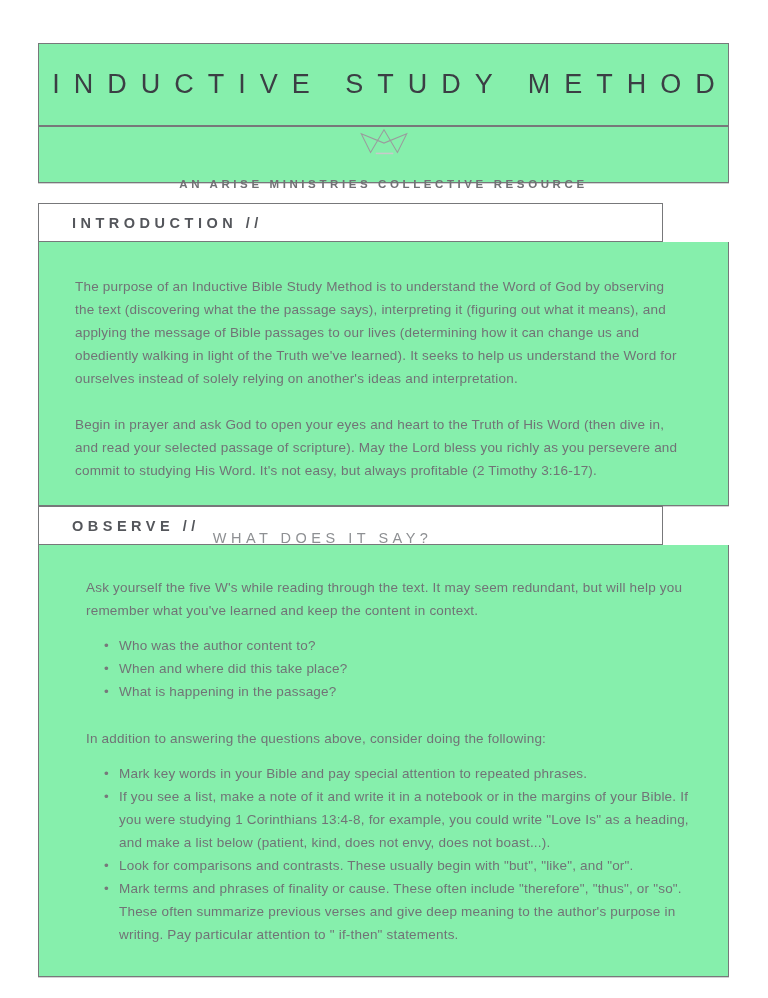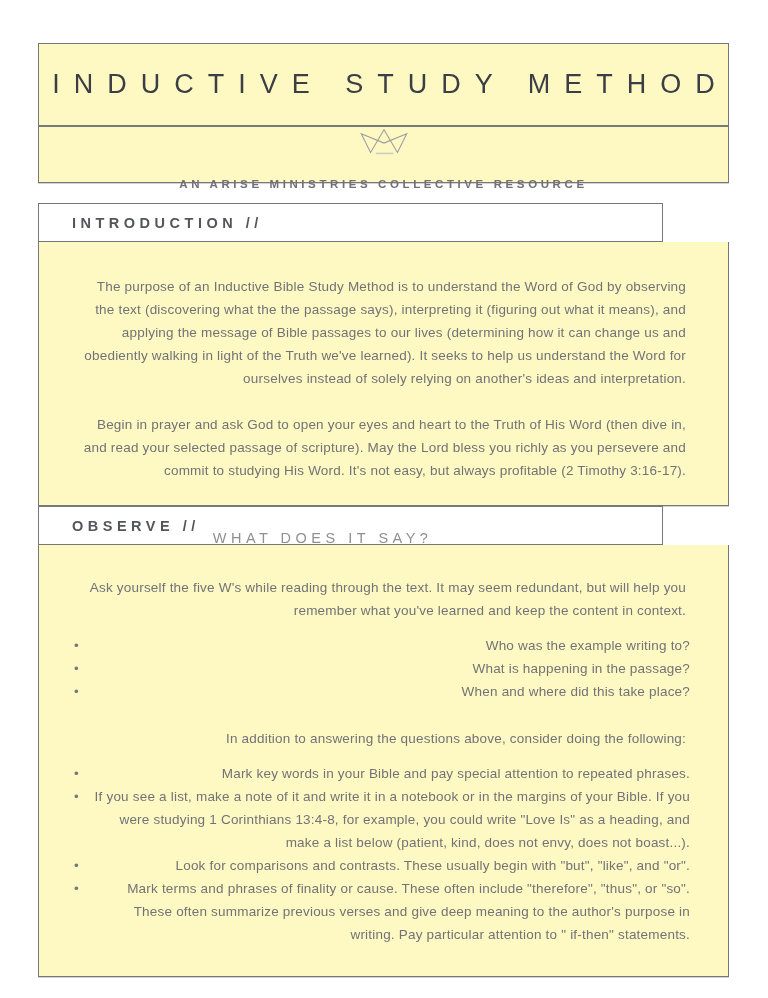--- a/index.html
+++ b/index.html
@@ -15,23 +15,22 @@
   .doc {
     position: relative;
     width: 768px;
     height: 998px;
   }
   .box {
     box-sizing: border-box;
     margin-left: 38px;
     width: 691px;
     border: 1px solid #77787a;
-    background: #fef9c3;
+    background: #86efac;
     box-shadow: 0 1px 0 #d2d2d3;
-    text-align: right;
   }
   
   .header-box { margin-top: 43px; }
   .title-row {
     height: 81px;
     display: flex;
     align-items: center;
     justify-content: center;
     border-bottom: 2px solid #77787a;
   }
@@ -89,21 +88,21 @@
     margin-top: 24px;
   }
   .section-body {
     border-top: none;
     color: #717376;
     font-size: 13.5px;
     line-height: 23px;
     letter-spacing: 0.2px;
   }
   .intro-body { padding: 29px 38px 19px 32px; }
-  .observe-body { padding: 27px 38px 30px 13px; }
+  .observe-body { padding: 27px 38px 30px 43px; }
   .section-body p { margin: 4px; }
   .section-body p + p { margin-top: 23px; }
   ul.dotlist {
     list-style: none;
     margin: 12px 0 0 22px;
     padding: 0;
   }
   ul.dotlist li {
     position: relative;
     padding-left: 15px;
@@ -145,23 +144,23 @@
     <p>Begin in prayer and ask God to open your eyes and heart to the Truth of His Word (then dive in, and read your selected passage of scripture).  May the Lord bless you richly as you persevere and commit to studying His Word.  It's not easy, but always profitable (2 Timothy 3:16-17).</p>
   </div>
 
   <div class="section-header">
     <span class="section-heading-bold">OBSERVE //</span>
     <span class="section-heading-light">WHAT DOES IT SAY?</span>
   </div>
   <div class="box section-body observe-body">
     <p>Ask yourself the five W's while reading through the text. It may seem redundant, but will help you remember what you've learned and keep the content in context.</p>
     <ul class="dotlist">
-      <li>Who was the example writing to?</li>
+      <li>Who was the author content to?</li>
+      <li>When and where did this take place?</li>
       <li>What is happening in the passage?</li>
-      <li>When and where did this take place?</li>
     </ul>
     <p class="transition-line">In addition to answering the questions above, consider doing the following:</p>
     <ul class="dotlist">
       <li>Mark key words in your Bible and pay special attention to repeated phrases.</li>
       <li>If you see a list, make a note of it and write it in a notebook or in the margins of your Bible.  If you were studying 1 Corinthians 13:4-8, for example, you could write "Love Is" as a heading, and make a list below (patient, kind, does not envy, does not boast...).</li>
       <li>Look for comparisons and contrasts. These usually begin with "but", "like", and "or".</li>
       <li>Mark terms and phrases of finality or cause. These often include "therefore", "thus", or "so".  These often summarize previous verses and give deep meaning to the author's purpose in writing. Pay particular attention to " if-then" statements.</li>
     </ul>
   </div>
 

